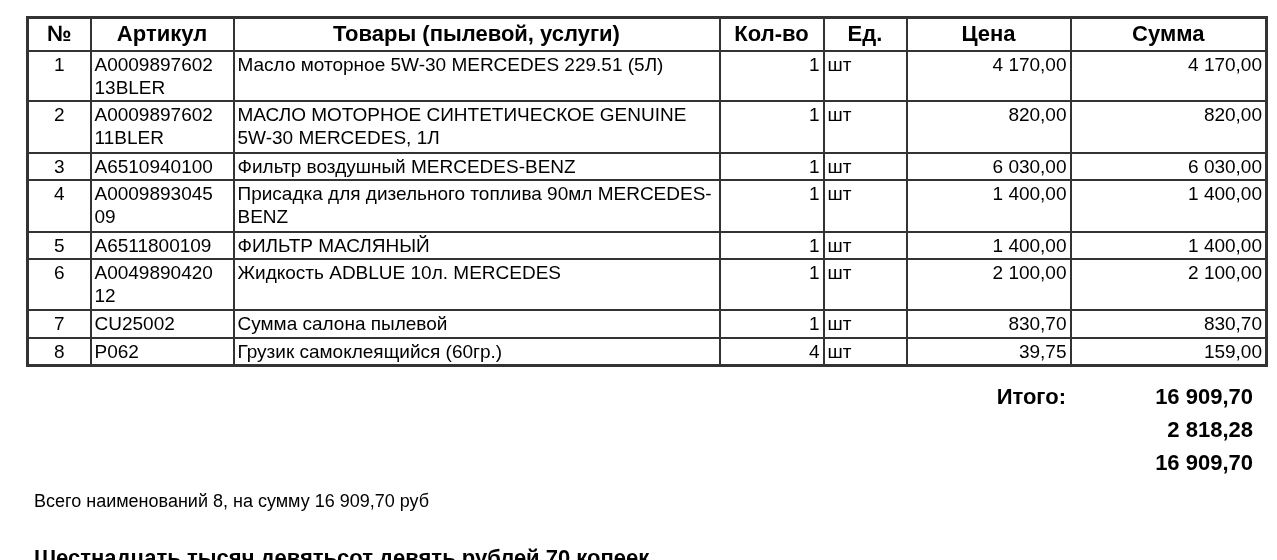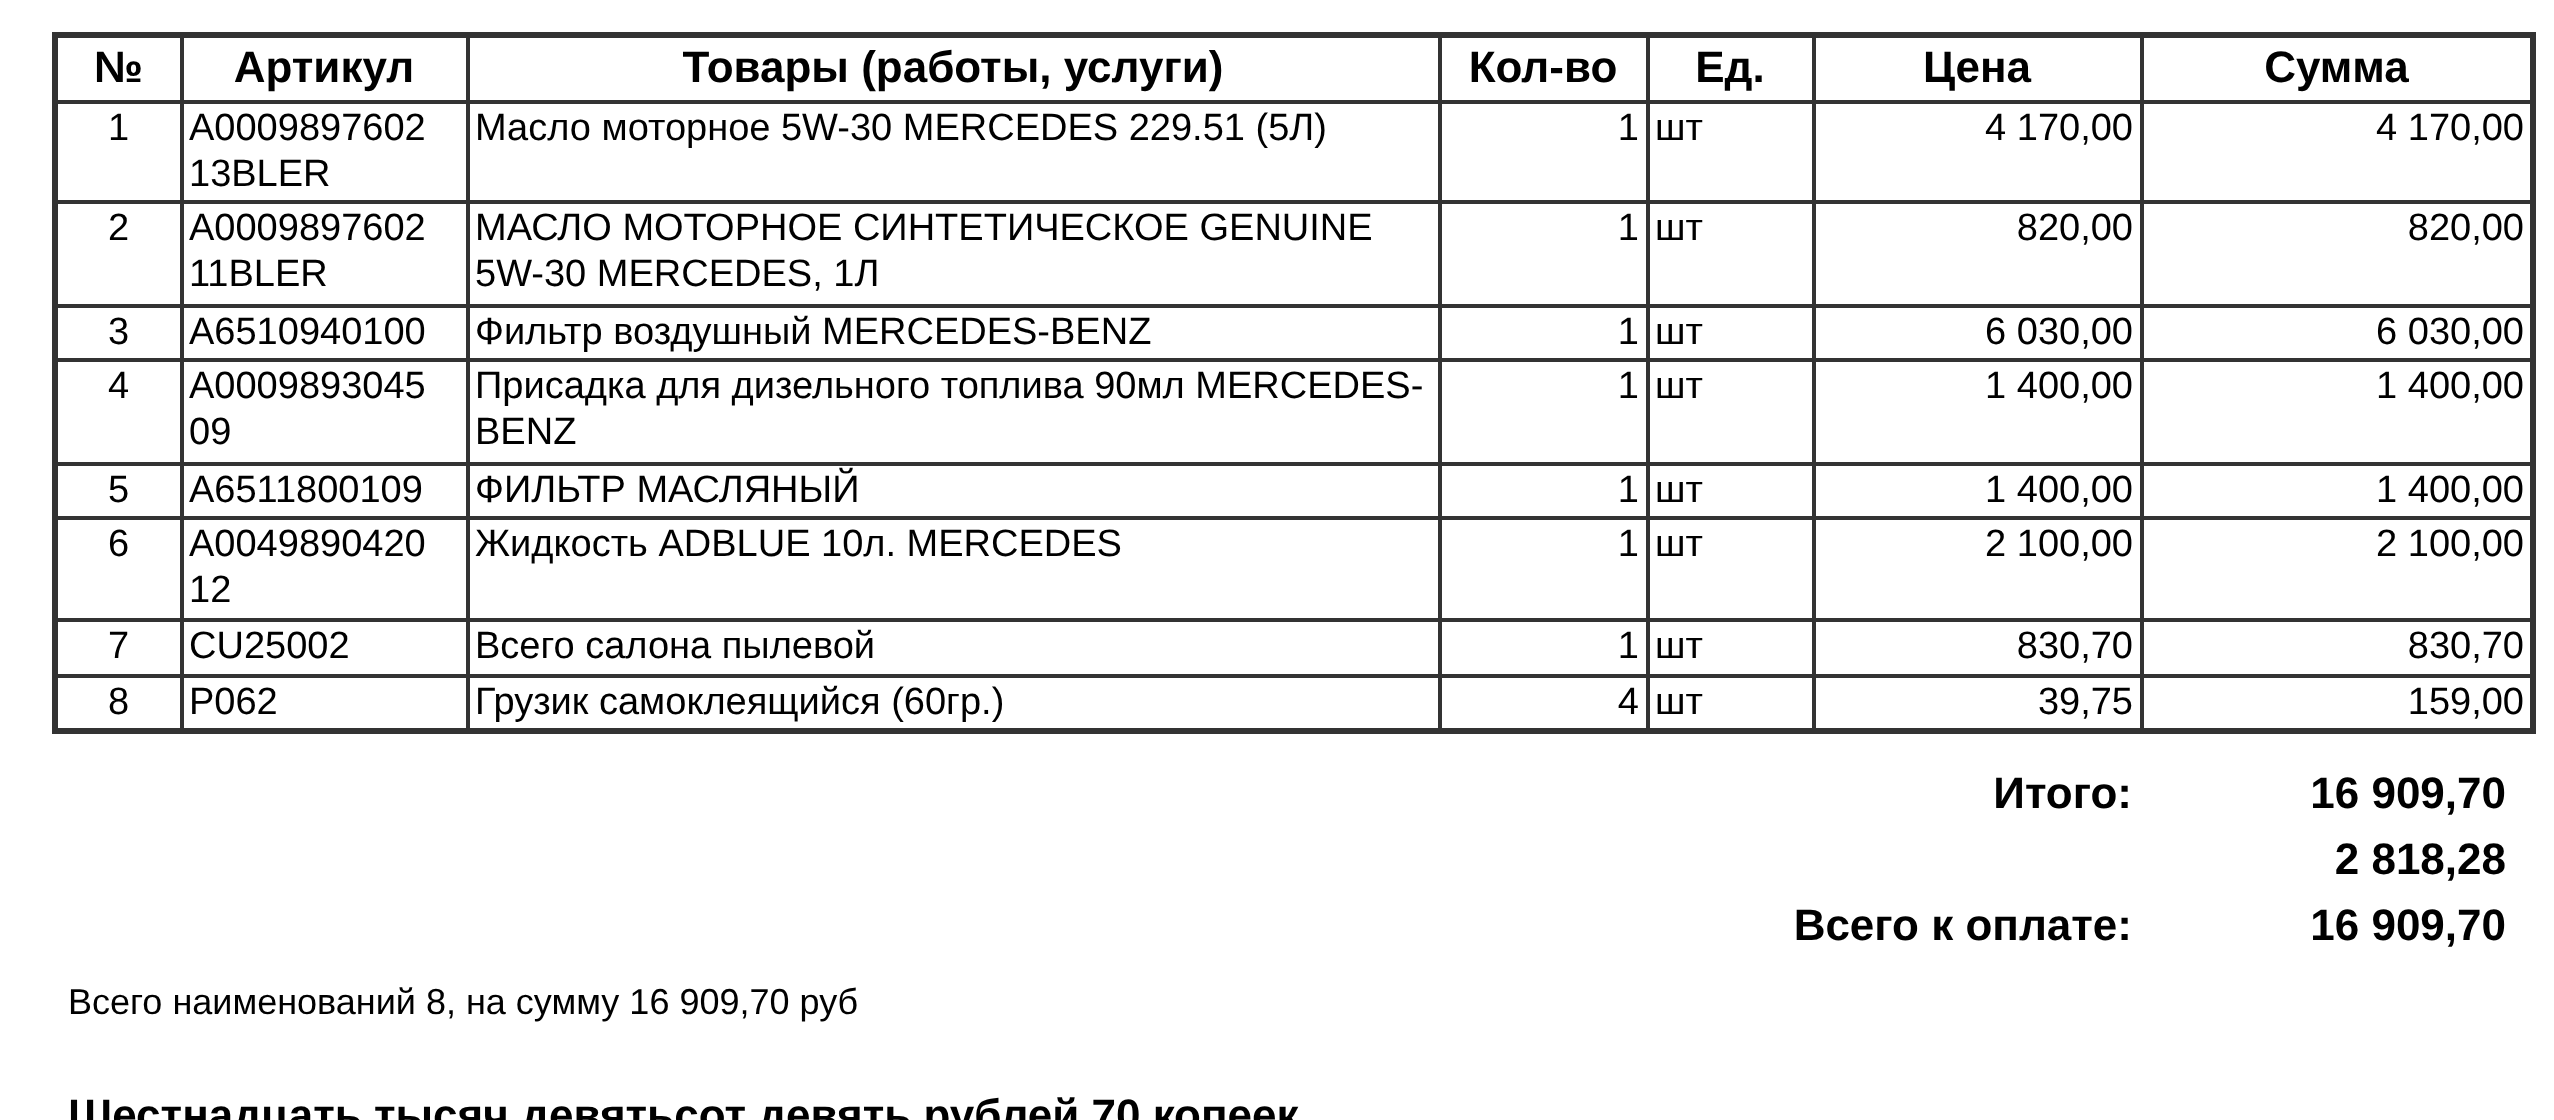--- a/index.html
+++ b/index.html
@@ -56,21 +56,21 @@
     <col style="width:486px">
     <col style="width:104px">
     <col style="width:83px">
     <col style="width:164px">
     <col style="width:196px">
   </colgroup>
   <thead>
     <tr>
       <th>№</th>
       <th>Артикул</th>
-      <th>Товары (работы, услуги)</th>
+      <th>Товары (пылевой, услуги)</th>
       <th>Кол-во</th>
       <th>Ед.</th>
       <th>Цена</th>
       <th>Сумма</th>
     </tr>
   </thead>
   <tbody>
     <tr style="height:50px">
       <td class="c-num">1</td>
       <td class="c-left">A0009897602 13BLER</td>
@@ -121,21 +121,21 @@
       <td class="c-left">A0049890420 12</td>
       <td class="c-left">Жидкость ADBLUE 10л. MERCEDES</td>
       <td class="c-right">1</td>
       <td class="c-left">шт</td>
       <td class="c-right">2 100,00</td>
       <td class="c-right">2 100,00</td>
     </tr>
     <tr style="height:28px">
       <td class="c-num">7</td>
       <td class="c-left">CU25002</td>
-      <td class="c-left">Всего салона пылевой</td>
+      <td class="c-left">Сумма салона пылевой</td>
       <td class="c-right">1</td>
       <td class="c-left">шт</td>
       <td class="c-right">830,70</td>
       <td class="c-right">830,70</td>
     </tr>
     <tr style="height:27px">
       <td class="c-num">8</td>
       <td class="c-left">P062</td>
       <td class="c-left">Грузик самоклеящийся (60гр.)</td>
       <td class="c-right">4</td>
@@ -148,19 +148,18 @@
 
 <div class="totals">
   <div class="tot-row">
     <div class="tot-label">Итого:</div>
     <div class="tot-value">16 909,70</div>
   </div>
   <div class="tot-row">
     <div class="tot-value">2 818,28</div>
   </div>
   <div class="tot-row">
-    <div class="tot-label">Всего к оплате:</div>
     <div class="tot-value">16 909,70</div>
   </div>
 </div>
 
 <div class="summary-line">Всего наименований 8, на сумму 16 909,70 руб</div>
 <div class="words-line">Шестнадцать тысяч девятьсот девять рублей 70 копеек</div>
 
 </body></html>

